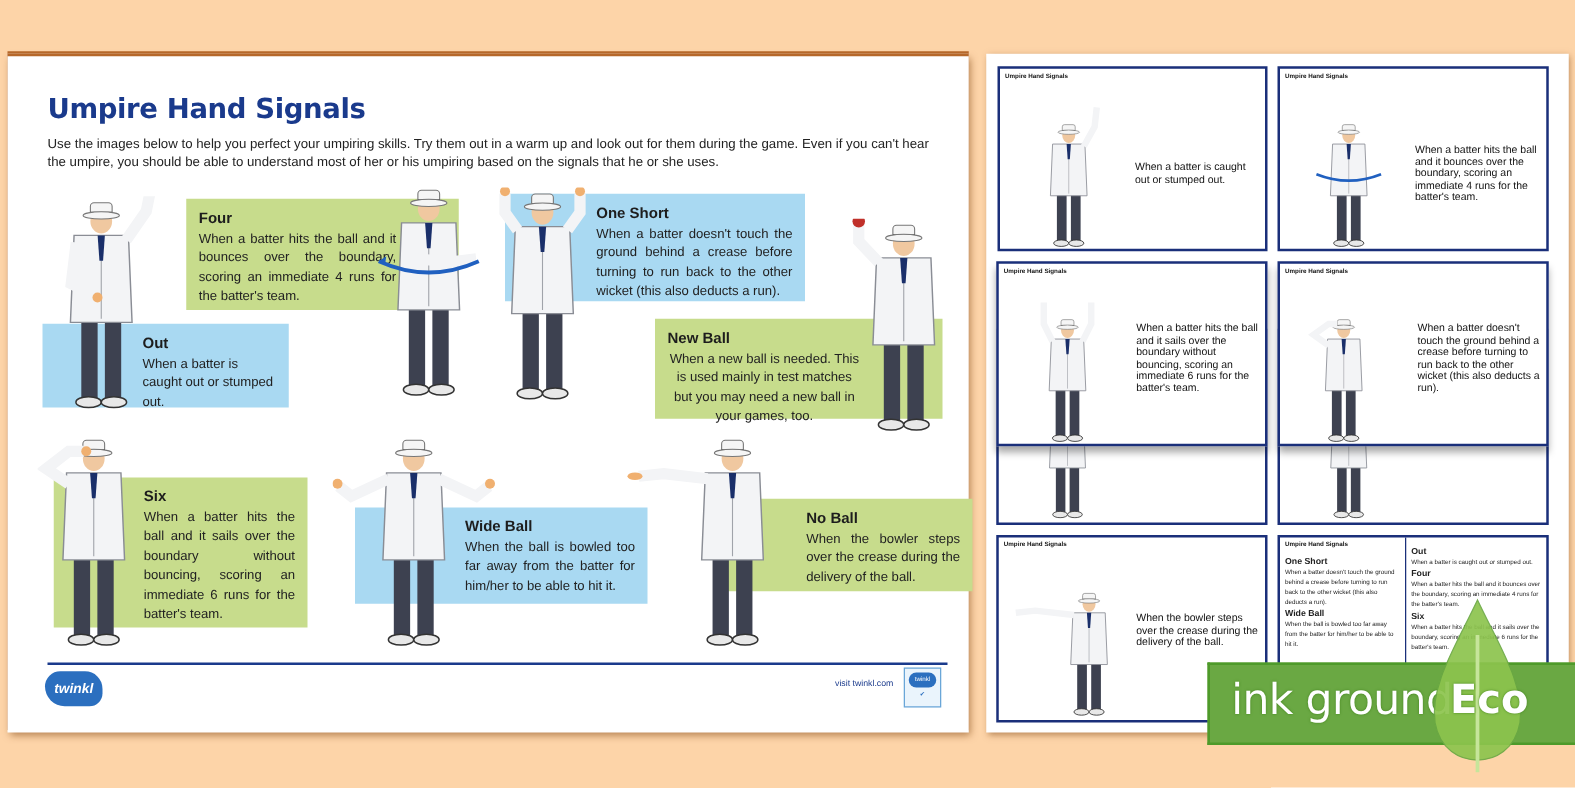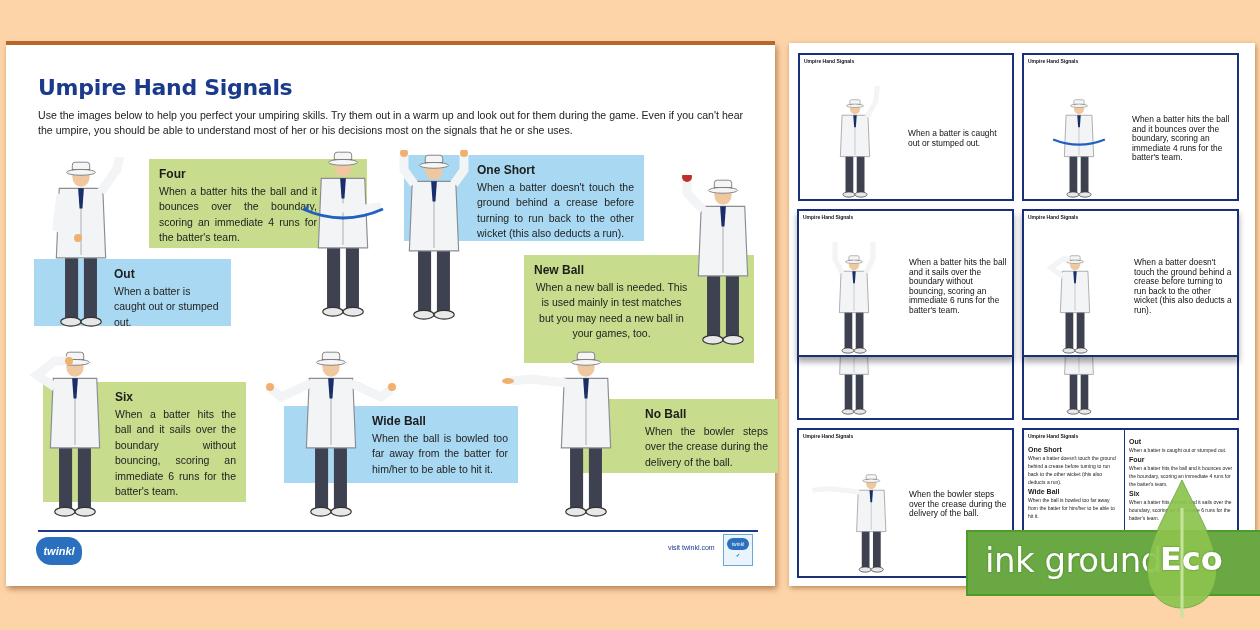--- a/index.html
+++ b/index.html
@@ -97,38 +97,38 @@
       <ellipse cx="0" cy="-14" rx="6" ry="7" fill="#f0c8a0"></ellipse>
       <rect x="-6" y="-24" width="12" height="7" rx="2" fill="#f5f5f5" stroke="#777" stroke-width="0.6"></rect>
       <rect x="-6" y="-19" width="12" height="2" fill="#222"></rect>
       <ellipse cx="0" cy="-17" rx="10" ry="2" fill="#f5f5f5" stroke="#777" stroke-width="0.6"></ellipse>
     </g>
   </defs>
 </svg>
 
 <div class="sheet">
   <div class="title">Umpire Hand Signals</div>
-  <div class="intro">Use the images below to help you perfect your umpiring skills.  Try them out in a warm up and look out for them during the game. Even if you can't hear the umpire, you should be able to understand most of her or his decisions most on the signals that he or she uses.</div>
+  <div class="intro">Use the images below to help you perfect your umpiring skills.  Try them out in a warm up and look out for them during the game. Even if you can't hear the umpire, you should be able to understand most of her or his umpiring based on the signals that he or she uses.</div>
 
   <div class="box blue" style="left:28px; top:214px; width:197px; height:67px; padding-left:80px;">
     <div class="bh">Out</div>
     <div class="bt" style="text-align:left;">When a batter is caught out or stumped out.</div>
   </div>
 
   <div class="box green" style="left:143px; top:114px; width:218px; height:89px; padding-right:50px;">
     <div class="bh">Four</div>
     <div class="bt">When a batter hits the ball and it bounces over the boundary, scoring an immediate 4 runs for the batter's team.</div>
   </div>
 
   <div class="box blue" style="left:398px; top:110px; width:240px; height:86px; padding-left:73px;">
     <div class="bh">One Short</div>
     <div class="bt">When a batter doesn't touch the ground behind a crease before turning to run back to the other wicket (this also deducts a run).</div>
   </div>
 
-  <div class="box green" style="left:518px; top:210px; width:230px; height:108px; padding-right:65px;">
+  <div class="box green" style="left:518px; top:210px; width:230px; height:80px; padding-right:65px;">
     <div class="bh">New Ball</div>
     <div class="bt" style="text-align:center;">When a new ball is needed. This is used mainly in test matches but you may need a new ball in your games, too.</div>
   </div>
 
   <div class="box green" style="left:37px; top:337px; width:203px; height:120px; padding-left:72px;">
     <div class="bh">Six</div>
     <div class="bt">When a batter hits the ball and it sails over the boundary without bouncing, scoring an immediate 6 runs for the batter's team.</div>
   </div>
 
   <div class="box blue" style="left:278px; top:361px; width:234px; height:77px; padding-left:88px;">

